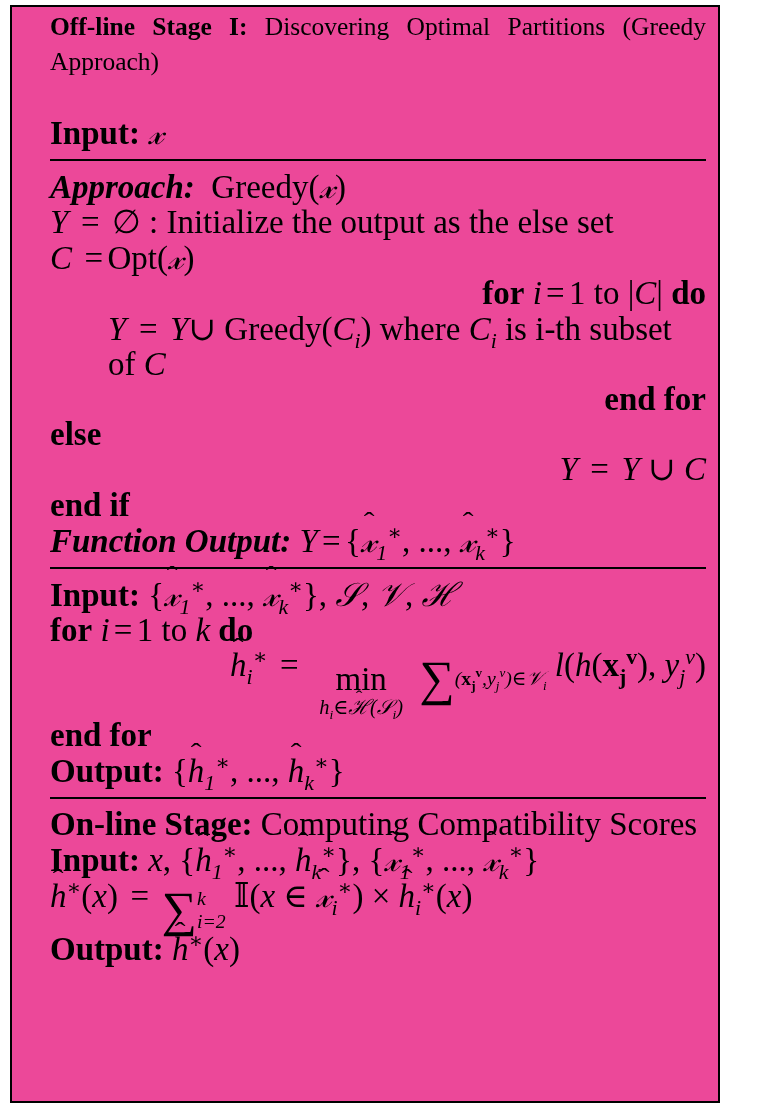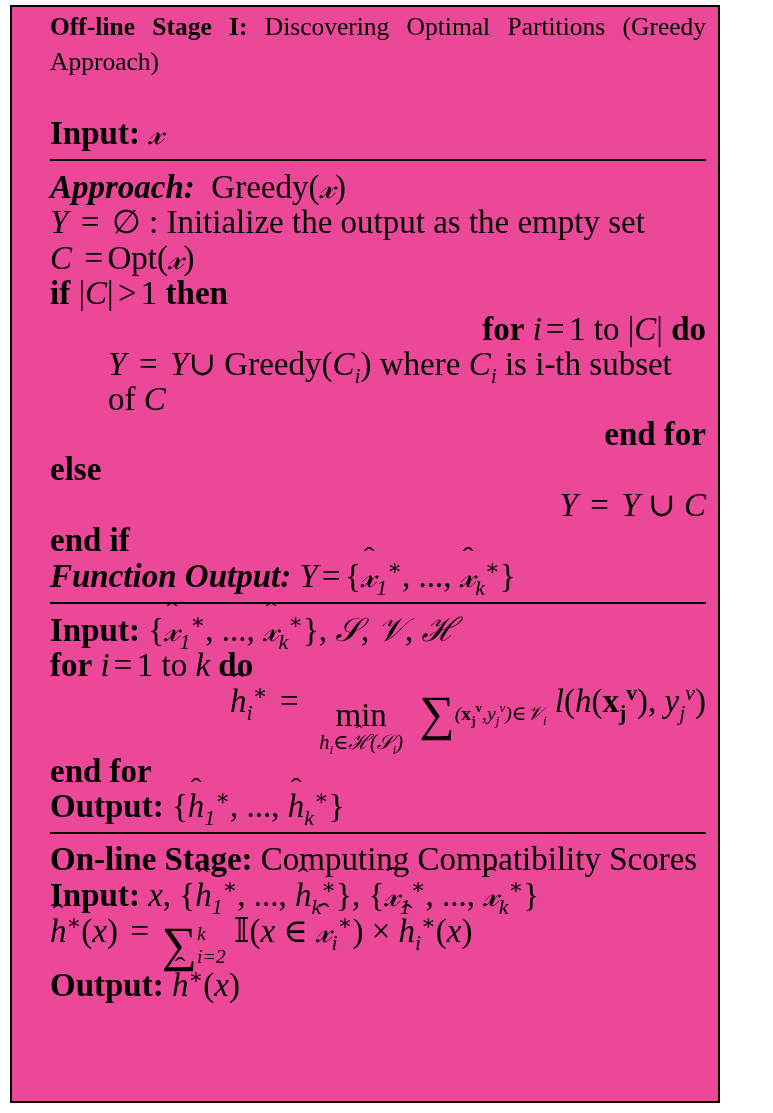--- a/index.html
+++ b/index.html
@@ -168,33 +168,28 @@
 
       <div class="ln">
         <span class="bi">Approach:</span>
         <span class="rm">&nbsp;Greedy(<span class="cal">𝓍</span>)</span>
       </div>
 
       <div class="ln">
         <span class="ital">Y</span>
         <span class="op-sp rm">=</span>
         <span class="rm">∅</span>
-        <span class="rm">: Initialize the output as the empty set</span>
+        <span class="rm">: Initialize the output as the else set</span>
       </div>
 
       <div class="ln">
         <span class="ital">C</span>
         <span class="op-sp rm">=</span><span class="rm">Opt(<span class="cal">𝓍</span>)</span>
       </div>
 
-      <div class="ln">
-        <b>if</b>
-        <span class="rm">|<span class="ital">C</span>|<span class="op-sp">&gt;</span>1</span>
-        <b>then</b>
-      </div>
 
       <div class="ln i1">
         <b>for</b>
         <span class="rm"><span class="ital">i</span><span class="op-sp">=</span>1 to |<span class="ital">C</span>|</span>
         <b>do</b>
       </div>
 
       <div class="ln wrap i2">
         <span class="ital">Y</span>
         <span class="op-sp rm">=</span>

